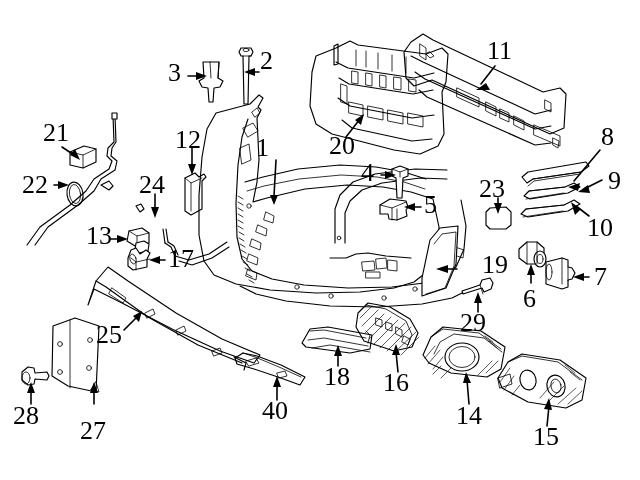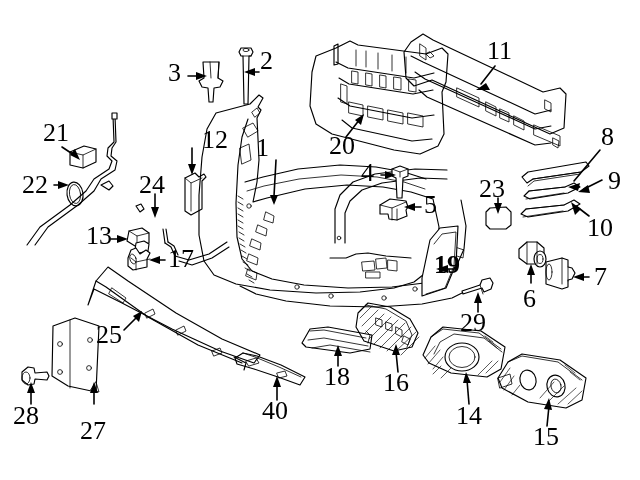--- a/index.html
+++ b/index.html
@@ -395,28 +395,28 @@
   <div class="callout" style="left:260px;top:48px;">2</div>
   <div class="callout" style="left:168px;top:60px;">3</div>
   <div class="callout" style="left:361px;top:160px;">4</div>
   <div class="callout" style="left:424px;top:192px;">5</div>
   <div class="callout" style="left:523px;top:286px;">6</div>
   <div class="callout" style="left:594px;top:264px;">7</div>
   <div class="callout" style="left:601px;top:124px;">8</div>
   <div class="callout" style="left:608px;top:168px;">9</div>
   <div class="callout" style="left:587px;top:215px;">10</div>
   <div class="callout" style="left:487px;top:38px;">11</div>
-  <div class="callout" style="left:175px;top:127px;margin-left:27px;">12</div>
+  <div class="callout" style="left:175px;top:127px;">12</div>
   <div class="callout" style="left:86px;top:223px;">13</div>
   <div class="callout" style="left:456px;top:403px;">14</div>
   <div class="callout" style="left:533px;top:424px;">15</div>
   <div class="callout" style="left:383px;top:370px;">16</div>
   <div class="callout" style="left:168px;top:246px;">17</div>
   <div class="callout" style="left:324px;top:364px;">18</div>
-  <div class="callout" style="left:434px;top:252px;font-weight:bold;">19</div>
+  <div class="callout" style="left:482px;top:252px;">19</div>
   <div class="callout" style="left:329px;top:133px;text-align:right;">20</div>
   <div class="callout" style="left:43px;top:120px;">21</div>
   <div class="callout" style="left:22px;top:172px;">22</div>
   <div class="callout" style="left:479px;top:176px;text-align:center;">23</div>
   <div class="callout" style="left:139px;top:172px;">24</div>
   <div class="callout" style="left:96px;top:322px;">25</div>
   <div class="callout" style="left:262px;top:398px;">40</div>
   <div class="callout" style="left:80px;top:418px;">27</div>
   <div class="callout" style="left:13px;top:403px;">28</div>
   <div class="callout" style="left:460px;top:310px;">29</div>

